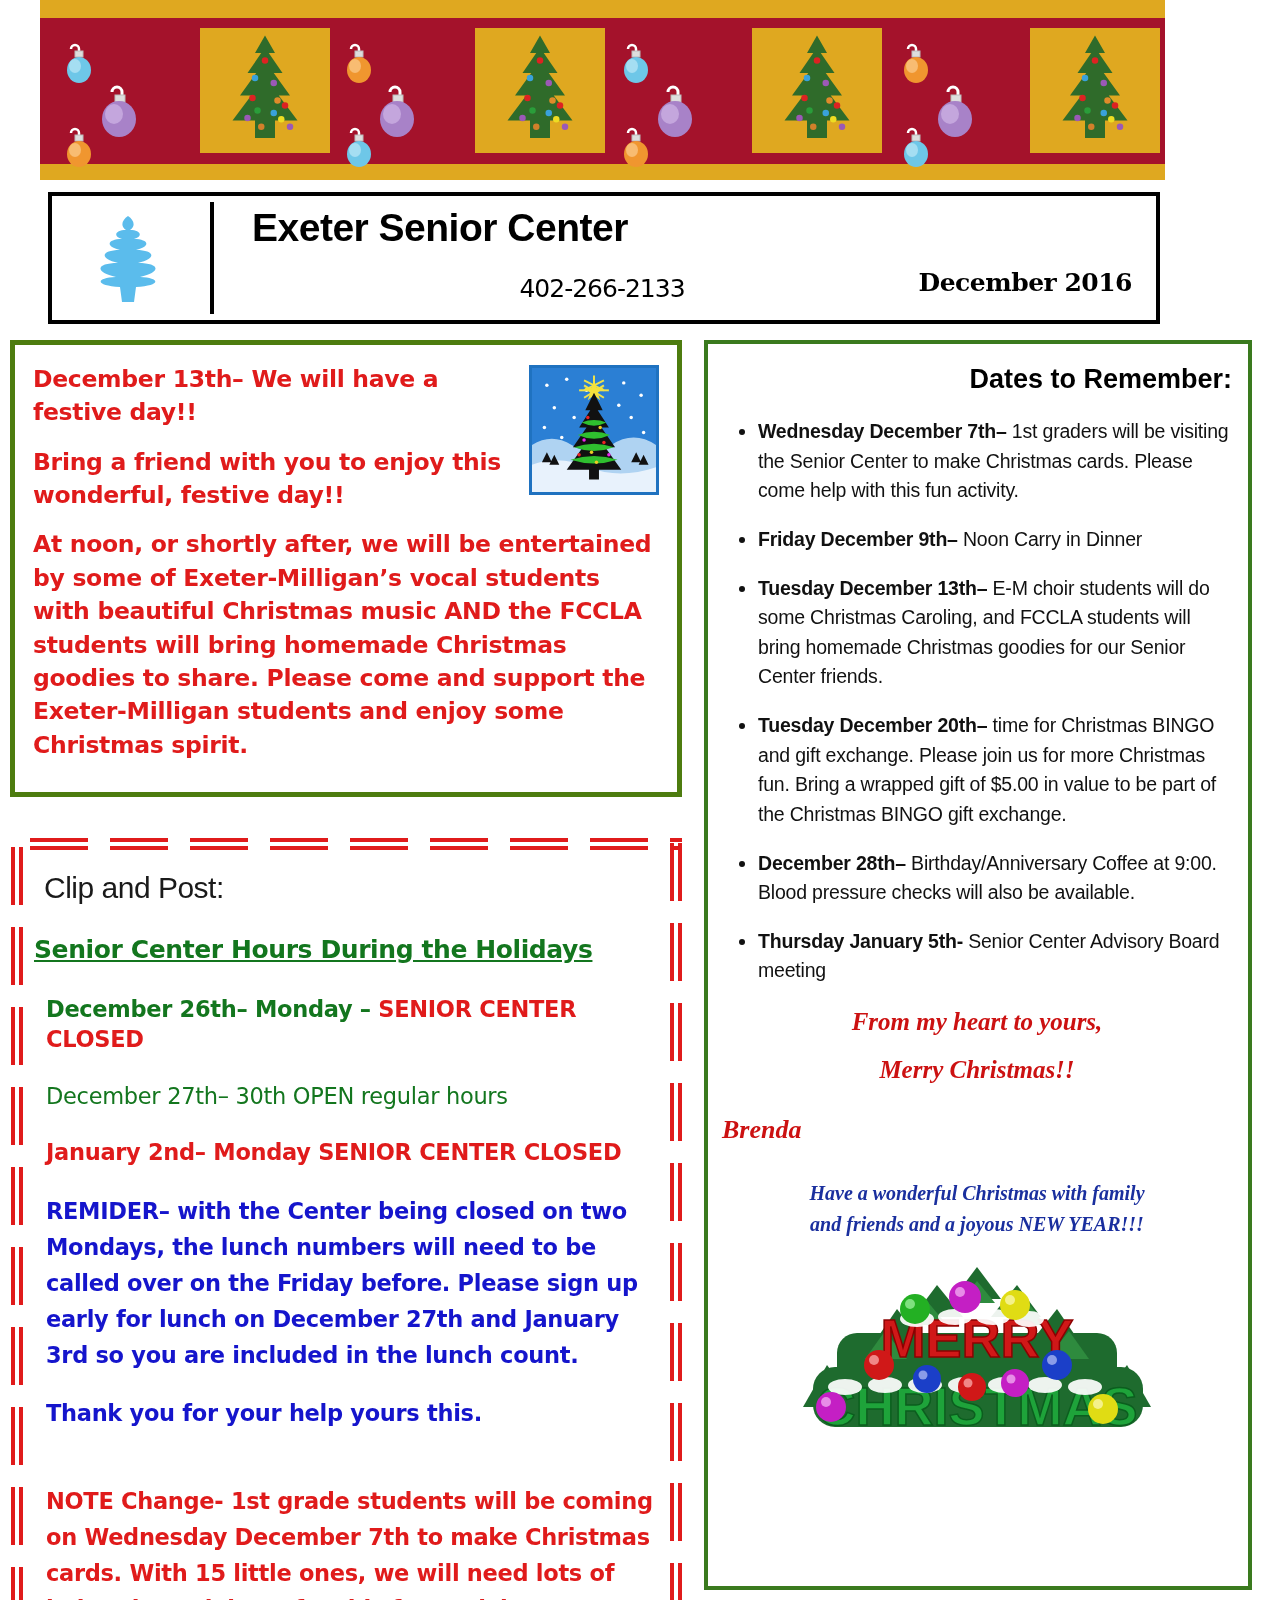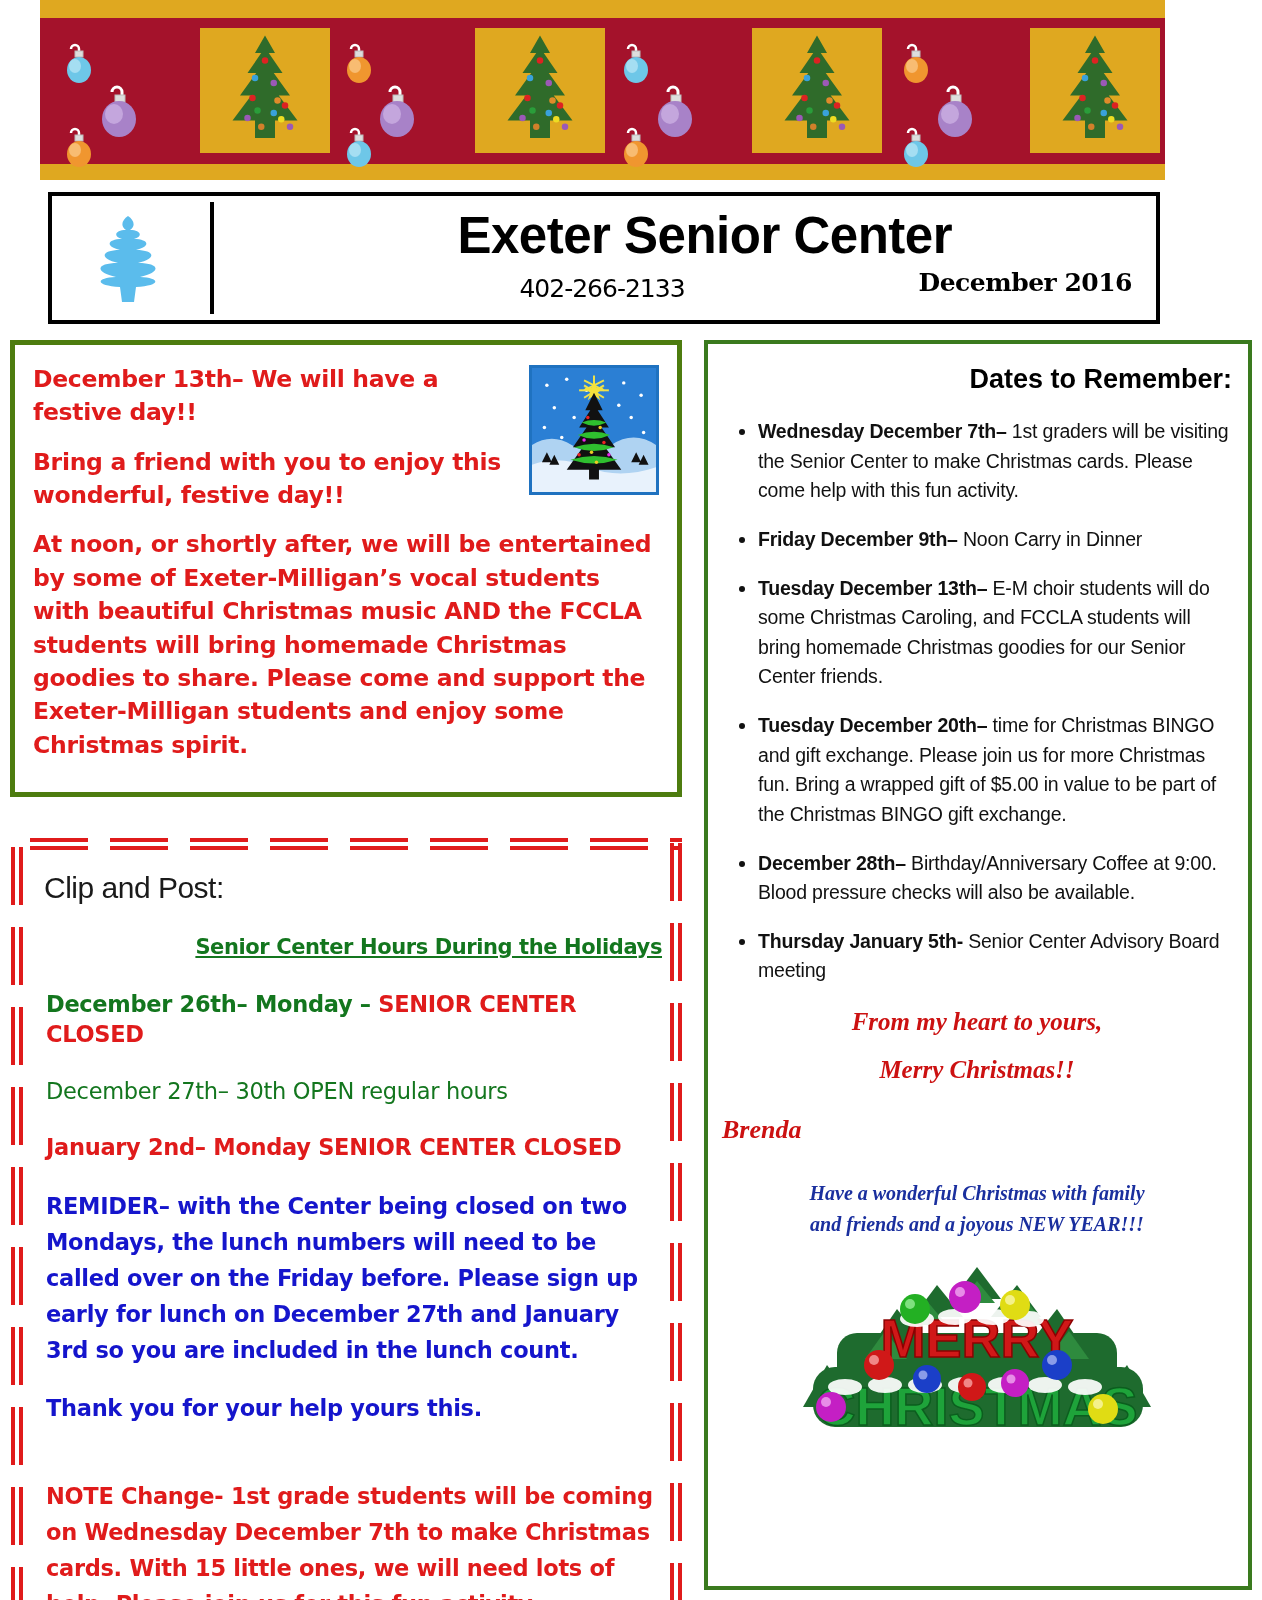--- a/index.html
+++ b/index.html
@@ -10,21 +10,21 @@
   .banner-inner{position:absolute;left:0;top:18px;width:100%;height:146px;background:#A4122B;}
   .tree-panel{position:absolute;top:28px;width:130px;height:125px;background:#DFA820;}
   .tree-panel svg{width:100%;height:100%;display:block;}
   .orn{position:absolute;width:42px;height:50px;}
   .orn svg{width:100%;height:100%;display:block;}
 
   
   .headbox{position:absolute;left:48px;top:192px;width:1112px;height:132px;border:4px solid #000;background:#fff;box-sizing:border-box;}
   .logo-cell{position:absolute;left:0;top:0;width:152px;height:124px;display:flex;align-items:center;justify-content:center;}
   .logo-divider{position:absolute;left:158px;top:6px;width:4px;height:112px;background:#000;}
-  .head-title{position:absolute;left:200px;top:10px;width:700px;text-align:right;font-family:"Liberation Sans",sans-serif;font-weight:bold;font-size:51px;letter-spacing:-0.5px;color:#000;}
+  .head-title{position:absolute;left:200px;top:10px;width:700px;text-align:left;font-family:"Liberation Sans",sans-serif;font-weight:bold;font-size:39px;letter-spacing:-0.5px;color:#000;}
   .head-phone{position:absolute;left:200px;top:78px;width:700px;text-align:center;font-family:"DejaVu Sans",sans-serif;font-size:25px;color:#000;letter-spacing:-1px;}
   .head-date{position:absolute;right:24px;top:72px;font-family:"DejaVu Serif",serif;font-weight:bold;font-size:25px;color:#000000;letter-spacing:-0.5px;}
 
   
   .left-col{position:absolute;left:10px;top:340px;width:672px;}
   .festive-box{position:relative;border:5px solid #4d7c0f;background:#fff;box-sizing:border-box;padding:18px 18px 14px 18px;min-height:448px;}
   .festive-box p{margin:0 0 16px 0;color:#E01B1B;font-family:"DejaVu Sans",sans-serif;font-weight:bold;font-size:23.5px;line-height:1.42;letter-spacing:-0.3px;}
   .festive-img{float:right;width:130px;height:130px;margin:2px 0 6px 12px;border:3px solid #1F72C0;box-sizing:border-box;}
   .festive-img svg{display:block;width:100%;height:100%;}
 
@@ -48,21 +48,21 @@
       background-repeat:repeat-y;}
   .clip-r{right:0;top:6px;bottom:10px;width:13px;
       background-image:
         repeating-linear-gradient(to bottom,#E01B1B 0 58px,rgba(0,0,0,0) 58px 80px),
         repeating-linear-gradient(to bottom,#E01B1B 0 58px,rgba(0,0,0,0) 58px 80px);
       background-size:4px 100%,4px 100%;
       background-position:1px 0,9px 0;
       background-repeat:repeat-y;}
 
   .clip-title{font-family:"Liberation Sans",sans-serif;font-size:30px;color:#1a1a1a;margin:0 0 30px 10px;letter-spacing:-0.5px;}
-  .hours-head{text-align:right;font-family:"DejaVu Sans",sans-serif;font-weight:bold;font-size:21px;color:#13761E;text-decoration:underline;margin:0 0 30px 0;letter-spacing:-0.4px;}
+  .hours-head{text-align:left;font-family:"DejaVu Sans",sans-serif;font-weight:bold;font-size:25px;color:#13761E;text-decoration:underline;margin:0 0 30px 0;letter-spacing:-0.4px;}
   .hline{font-family:"DejaVu Sans",sans-serif;font-size:22.5px;margin:0 0 26px 12px;letter-spacing:-0.3px;line-height:1.35;}
   .hline.b{font-weight:bold;}
   .g{color:#13761E;} .r{color:#E01B1B;} .bl{color:#1515CC;}
   .para{font-family:"DejaVu Sans",sans-serif;font-weight:bold;font-size:22.5px;line-height:1.6;margin:0 0 22px 12px;letter-spacing:-0.3px;}
 
   
   .right-col{position:absolute;left:704px;top:340px;width:548px;height:1250px;border:4px solid #3A7A1E;box-sizing:border-box;background:#fff;padding:14px 16px 10px 14px;}
   .dates-title{text-align:right;font-family:"Liberation Sans",sans-serif;font-weight:bold;font-size:27px;color:#000;margin:6px 0 22px 0;}
   ul.dates{list-style:disc;margin:0;padding-left:36px;}
   ul.dates li{font-family:"Liberation Sans",sans-serif;font-size:19.5px;line-height:1.52;color:#111;margin-bottom:19px;letter-spacing:-0.2px;}

